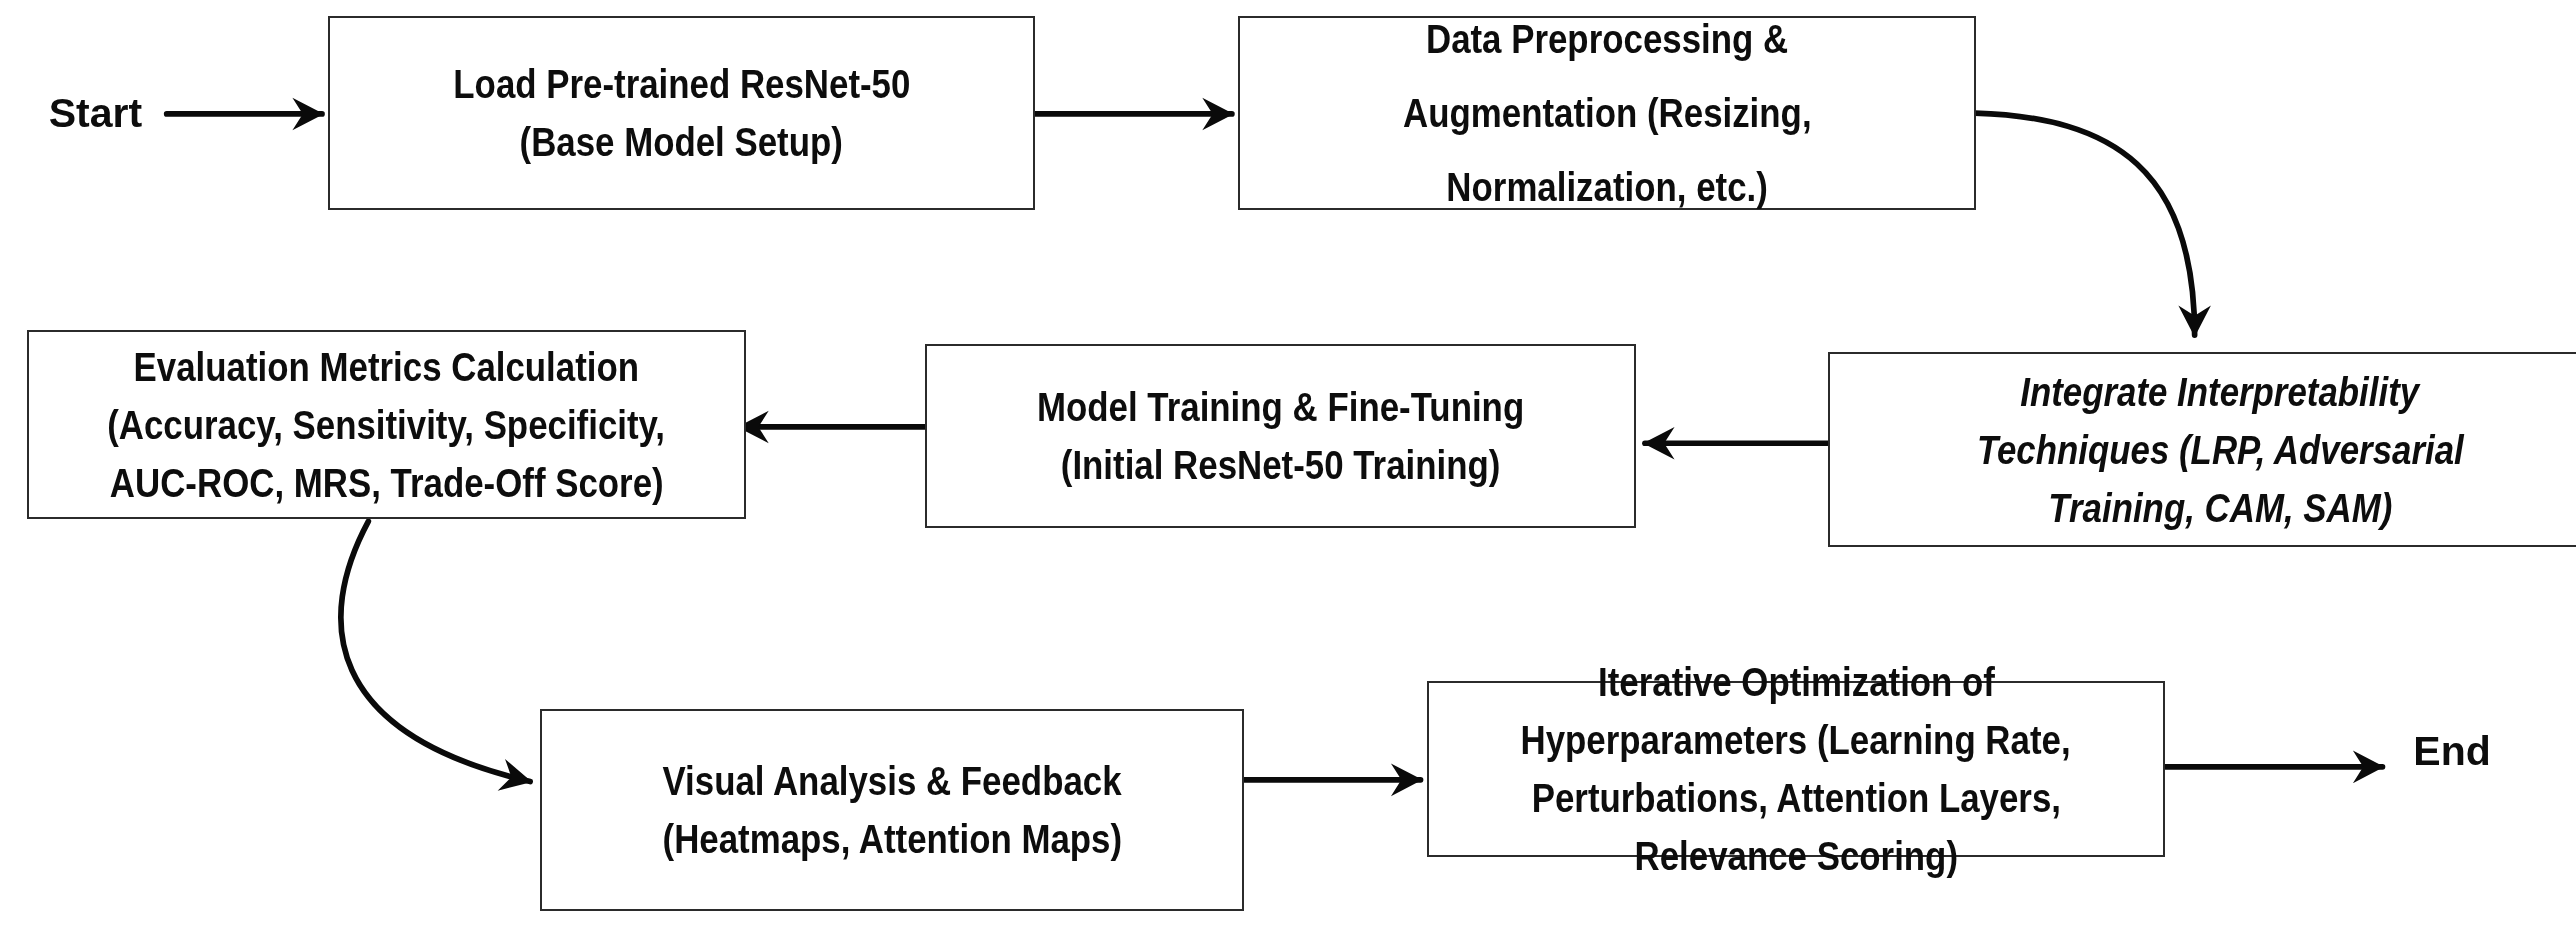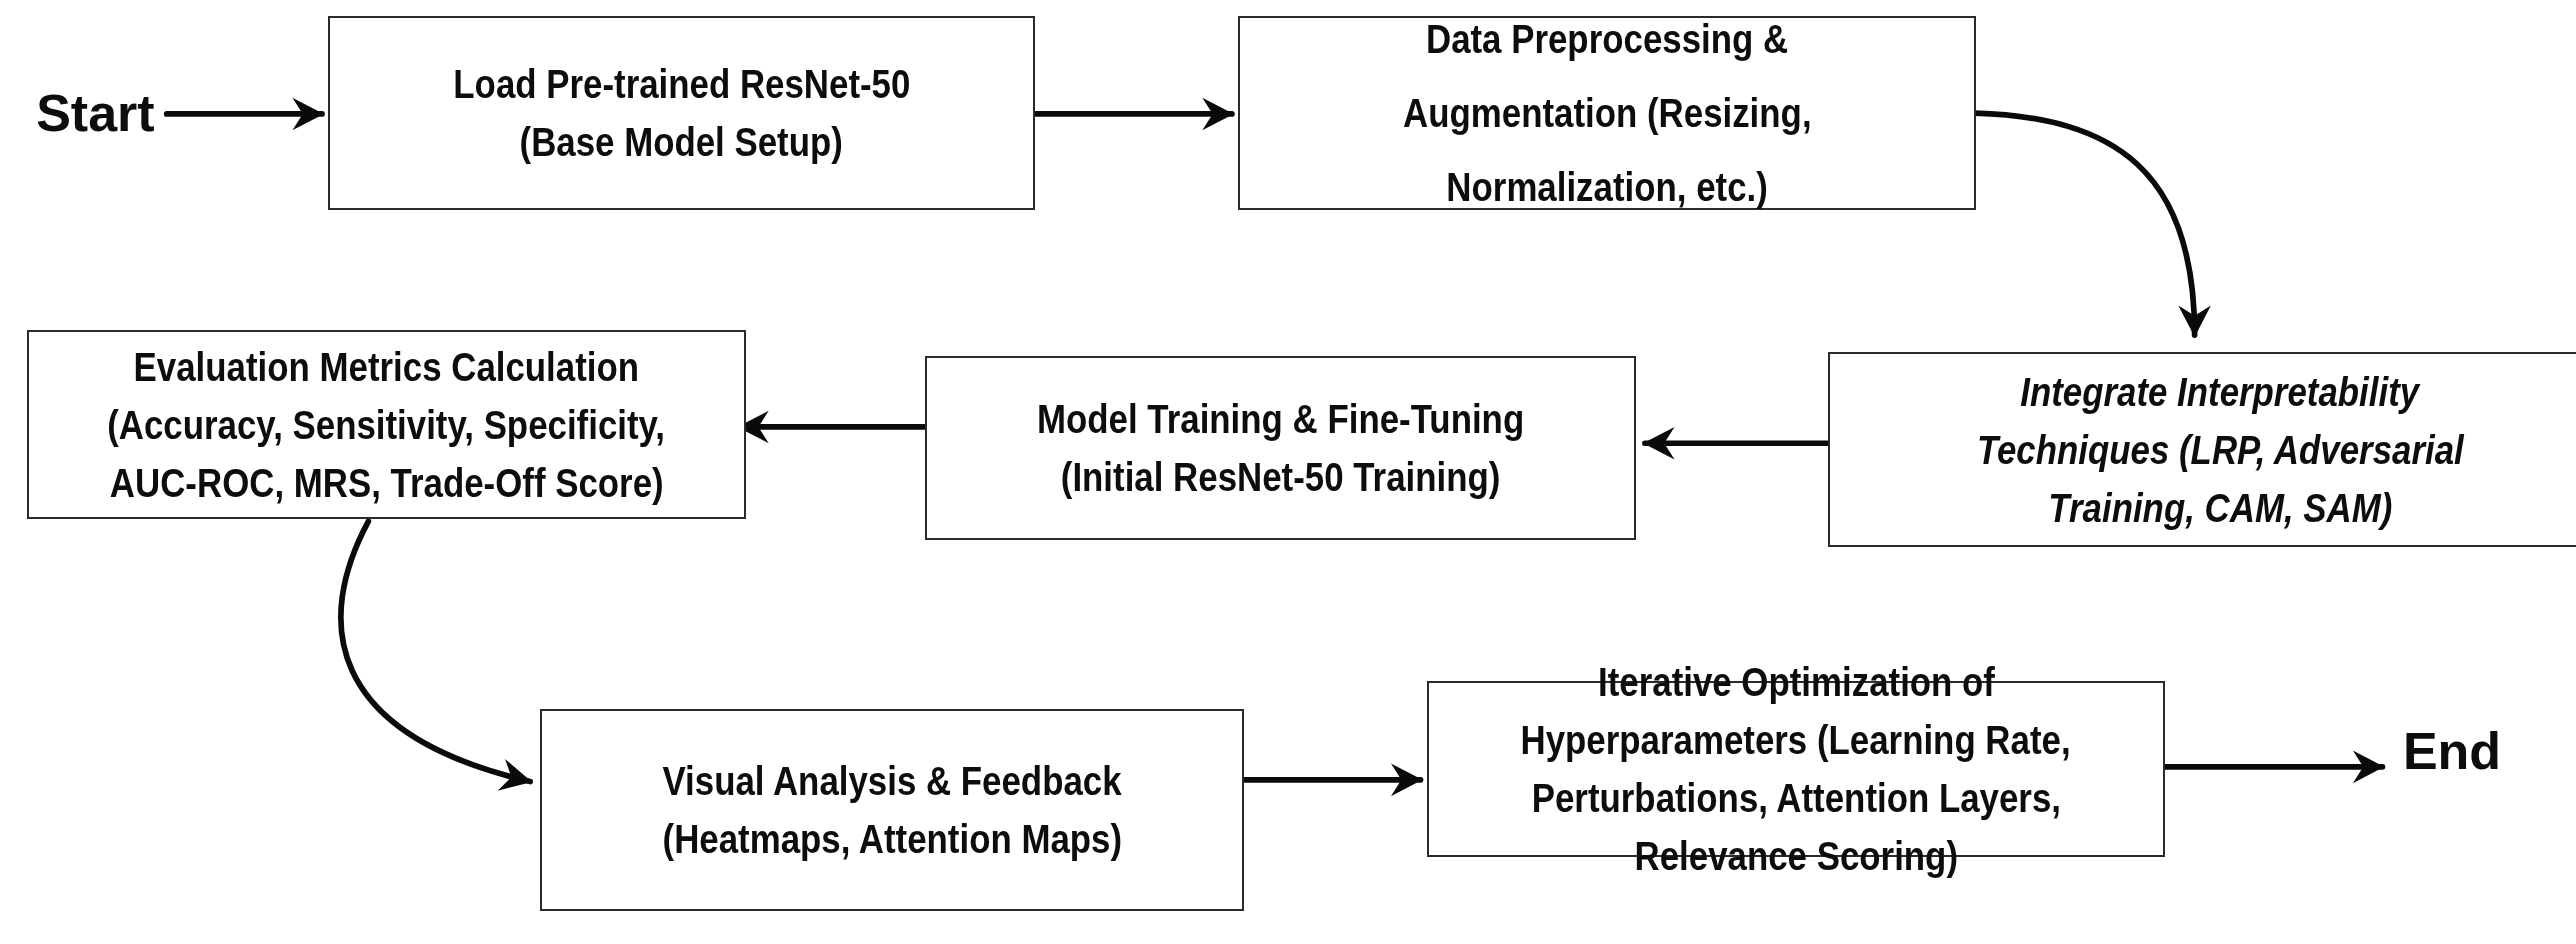--- a/index.html
+++ b/index.html
@@ -31,30 +31,30 @@
     font-size: 41px;
     line-height: 58px;
     color: #0d0d0d;
     transform: scaleX(0.85);
     transform-origin: center;
     text-align: center;
   }
   .terminal {
     position: absolute;
     font-weight: 700;
-    font-size: 52px;
+    font-size: 41px;
     line-height: 47px;
     color: #0d0d0d;
     text-align: center;
     white-space: nowrap;
   }
   #node-load          { left: 328px;  top: 16.3px;  width: 707px; height: 194px; }
   #node-preprocess    { left: 1238px; top: 16.3px;  width: 738px; height: 194px; gap: 16px; }
   #node-integrate     { left: 1828px; top: 352px; width: 784px; height: 195px; font-style: italic; }
-  #node-training      { left: 925px; top: 356px; width: 711px; height: 184px; }
+  #node-training      { left: 925px; top: 344px; width: 711px; height: 184px; }
   #node-evaluation    { left: 13px;   top: 330px; width: 719px; height: 189px; margin-left: 14px; }
   #node-visual        { left: 540px;  top: 683px; width: 704px; height: 202px; margin-top: 26px; }
   #node-iterative     { left: 1427px; top: 681px; width: 738px; height: 176px; }
   #label-start { left: 24.4px;   top: 90px; width: 142px; }
   #label-end   { left: 2395px; top: 728px; width: 114px; }
   svg.wires {
     position: absolute;
     left: 0; top: 0;
     width: 2576px;
     height: 945px;

